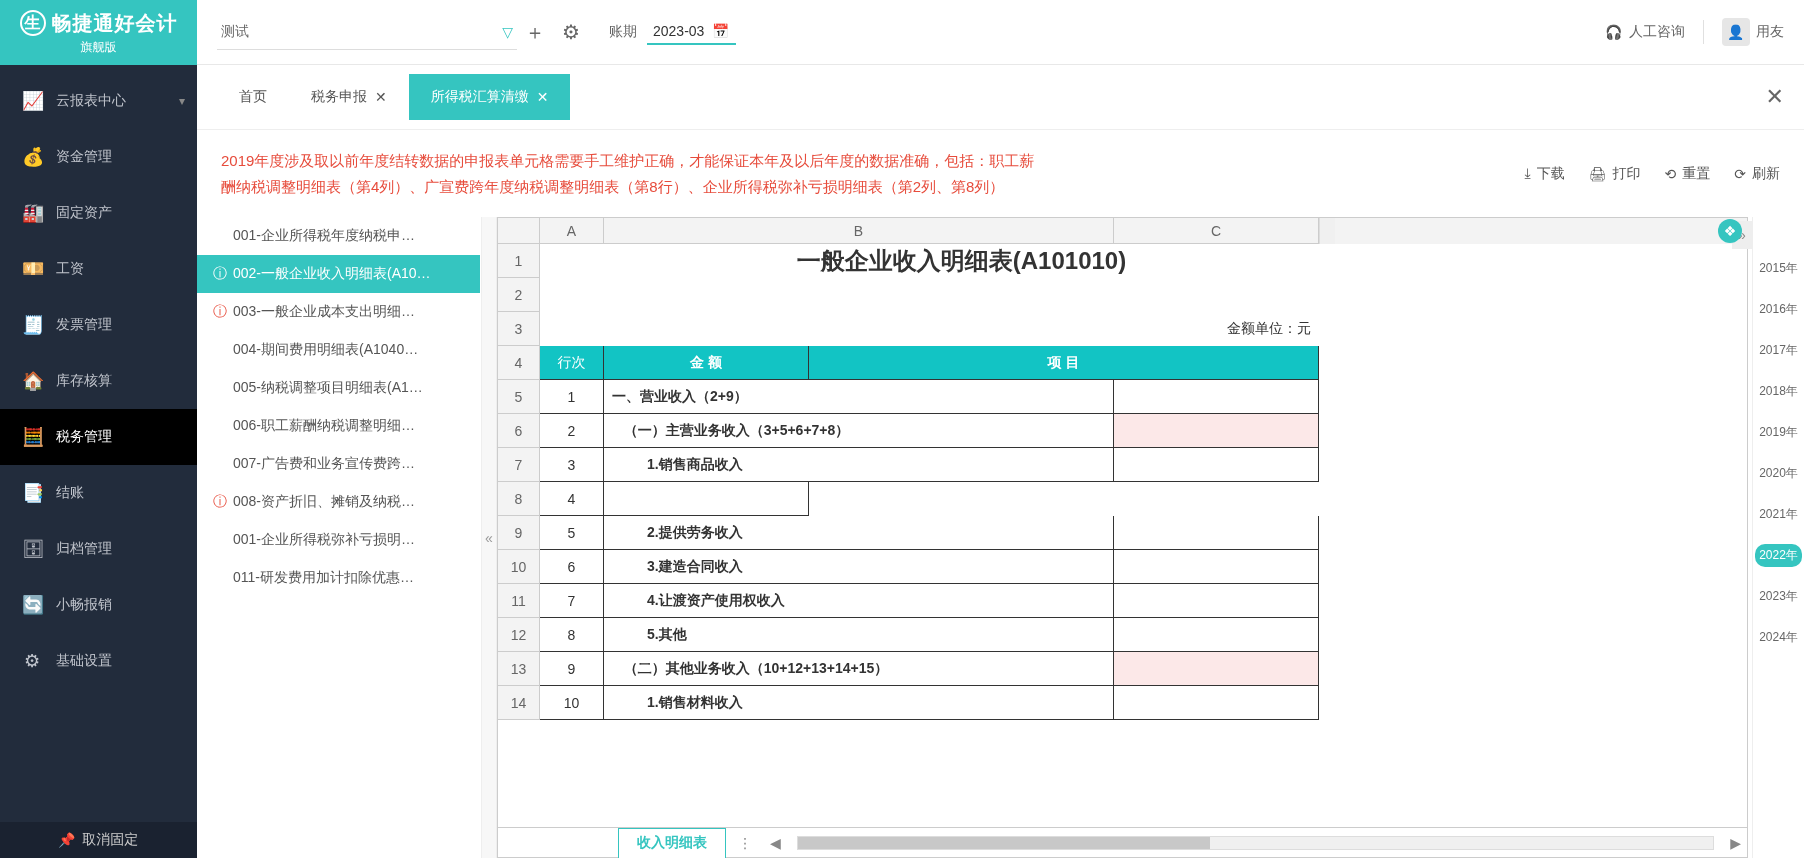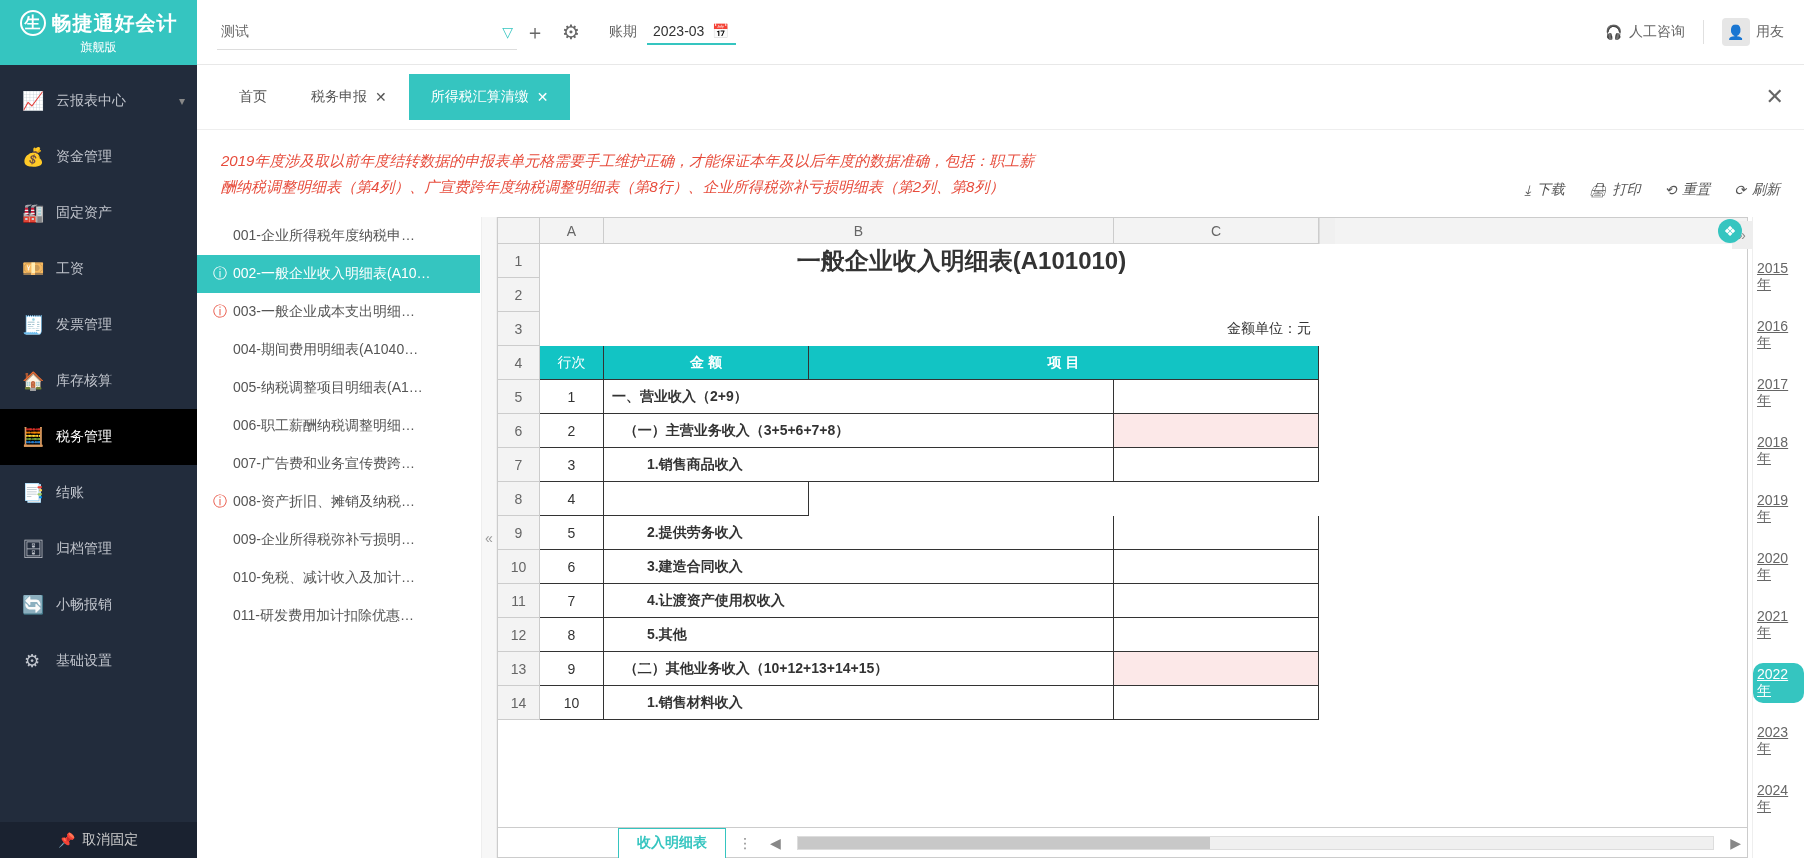--- a/index.html
+++ b/index.html
@@ -25,21 +25,21 @@
 .topbar-right { margin-left: auto; display: flex; align-items: center; gap: 18px; }
 .tb-link { display: flex; align-items: center; gap: 6px; color: #666; cursor: pointer; }
 .divider-v { width: 1px; height: 24px; background: #e0e0e0; }
 .avatar { width: 28px; height: 28px; background: #e6e6e6; border-radius: 4px; display:flex; align-items:center; justify-content:center; color:#aaa; }
 .tabsbar { position: absolute; left: 197px; top: 65px; right: 0; height: 65px; background: #fff; border-bottom: 1px solid #eee; display: flex; align-items: center; padding-left: 20px; }
 .tab { height: 46px; padding: 0 22px; display: flex; align-items: center; gap: 8px; color: #555; cursor: pointer; }
 .tab.active { background: #35c5c0; color: #fff; }
 .tab .close { font-size: 14px; }
 .tab-close-all { margin-left: auto; margin-right: 20px; font-size: 22px; color: #666; cursor: pointer; }
 .content { position: absolute; left: 197px; top: 130px; right: 0; bottom: 0; display: flex; flex-direction: column; }
-.notice-row { padding: 18px 24px; display: flex; align-items: flex-end; font-style: italic; }
+.notice-row { padding: 18px 24px; display: flex; align-items: center; }
 .notice-text { color: #e74c3c; line-height: 1.7; flex: 1; max-width: 820px; font-size: 15px;}
 .action-btns { margin-left: auto; display: flex; align-items: center; gap: 24px; color: #555; }
 .action-btns .btn { display: flex; align-items: center; gap: 6px; cursor: pointer; }
 .main-row { flex: 1; display: flex; min-height: 0; position: relative; }
 .form-list { width: 284px; border-right: 1px solid #ffffff00; overflow: hidden; }
 .form-item { height: 38px; display: flex; align-items: center; padding: 0 10px 0 16px; color: #555; cursor: pointer; white-space: nowrap; overflow: hidden; }
 .form-item.sel { background: #35c5c0; color: #fff; }
 .form-item .qmark { color: #e74c3c; margin-right: 6px; font-size: 14px; }
 .form-item.sel .qmark { color: #fff; }
 .form-item .txt { overflow: hidden; text-overflow: ellipsis; }
@@ -57,21 +57,21 @@
 .th-row .cell { background: #12c4c4; color: #fff; font-weight: bold; justify-content: center; border-color:#333;}
 .cell.center { justify-content: center; }
 .cell.pink { background: #fce8e8; }
 .unit-row .cell { border: none; justify-content: flex-end; }
 .sheet-footer { height: 30px; display: flex; align-items: center; border-top: 1px solid #ccc; }
 .sheet-tab { height: 30px; padding: 0 18px; display: flex; align-items: center; border: 1px solid #35c5c0; border-bottom: none; color: #35c5c0; margin-left: 120px; background:#fff; font-weight:bold;}
 .hscroll { flex: 1; height: 14px; background: #f0f0f0; margin: 0 10px; position: relative; border:1px solid #ddd;}
 .hscroll .thumb { position: absolute; left: 0; top: 0; bottom: 0; width: 45%; background: #c8c8c8; }
 .vscroll { width: 16px; background: #f0f0f0; border-left:1px solid #ddd; }
 .year-panel { width: 52px; background: #fff; display:flex; flex-direction:column; align-items:center; padding-top:40px; gap:18px; border-left:1px solid #eee;}
-.year-panel .y { font-size: 14px; color: #666; padding: 3px 4px; cursor:pointer;text-decoration:underline;}
+.year-panel .y { font-size: 12px; color: #666; padding: 3px 4px; cursor:pointer;}
 .year-panel .y.active { background: #35c5c0; color: #fff; border-radius: 10px; }
 .expand-handle { position:absolute; right:52px; top:4px; width:20px; height:28px; background:#eee; display:flex; align-items:center; justify-content:center; color:#888; cursor:pointer;}
 .float-btn { position:absolute; right:62px; top:2px; width:24px; height:24px; background:#35c5c0; border-radius:50%; color:#fff; display:flex; align-items:center; justify-content:center; font-size:14px;}
 .sheet-footer .dots { color:#888; padding:0 12px; }
 </style>
 </head>
 <body>
 
 <div class="sidebar">
   <div class="logo-area">
@@ -227,25 +227,21 @@
         <div class="form-item">
           <span style="width:20px;display:inline-block"></span>
           <span class="txt">007-广告费和业务宣传费跨…</span>
         </div>
         <div class="form-item">
           <span class="qmark">ⓘ</span>
           <span class="txt">008-资产折旧、摊销及纳税…</span>
         </div>
         <div class="form-item">
           <span style="width:20px;display:inline-block"></span>
-          <span class="txt">009-企业所得税弥补亏损明…</span>
-        </div>
-        <div class="form-item">
-          <span style="width:20px;display:inline-block"></span>
-          <span class="txt">010-免税、减计收入及加计…</span>
+          <span class="txt">001-企业所得税弥补亏损明…</span>
         </div>
         <div class="form-item">
           <span style="width:20px;display:inline-block"></span>
           <span class="txt">011-研发费用加计扣除优惠…</span>
         </div>
       </div>
     <div class="collapse-handle">«</div>
 
     <div class="sheet-area">
       <div class="col-headers">

